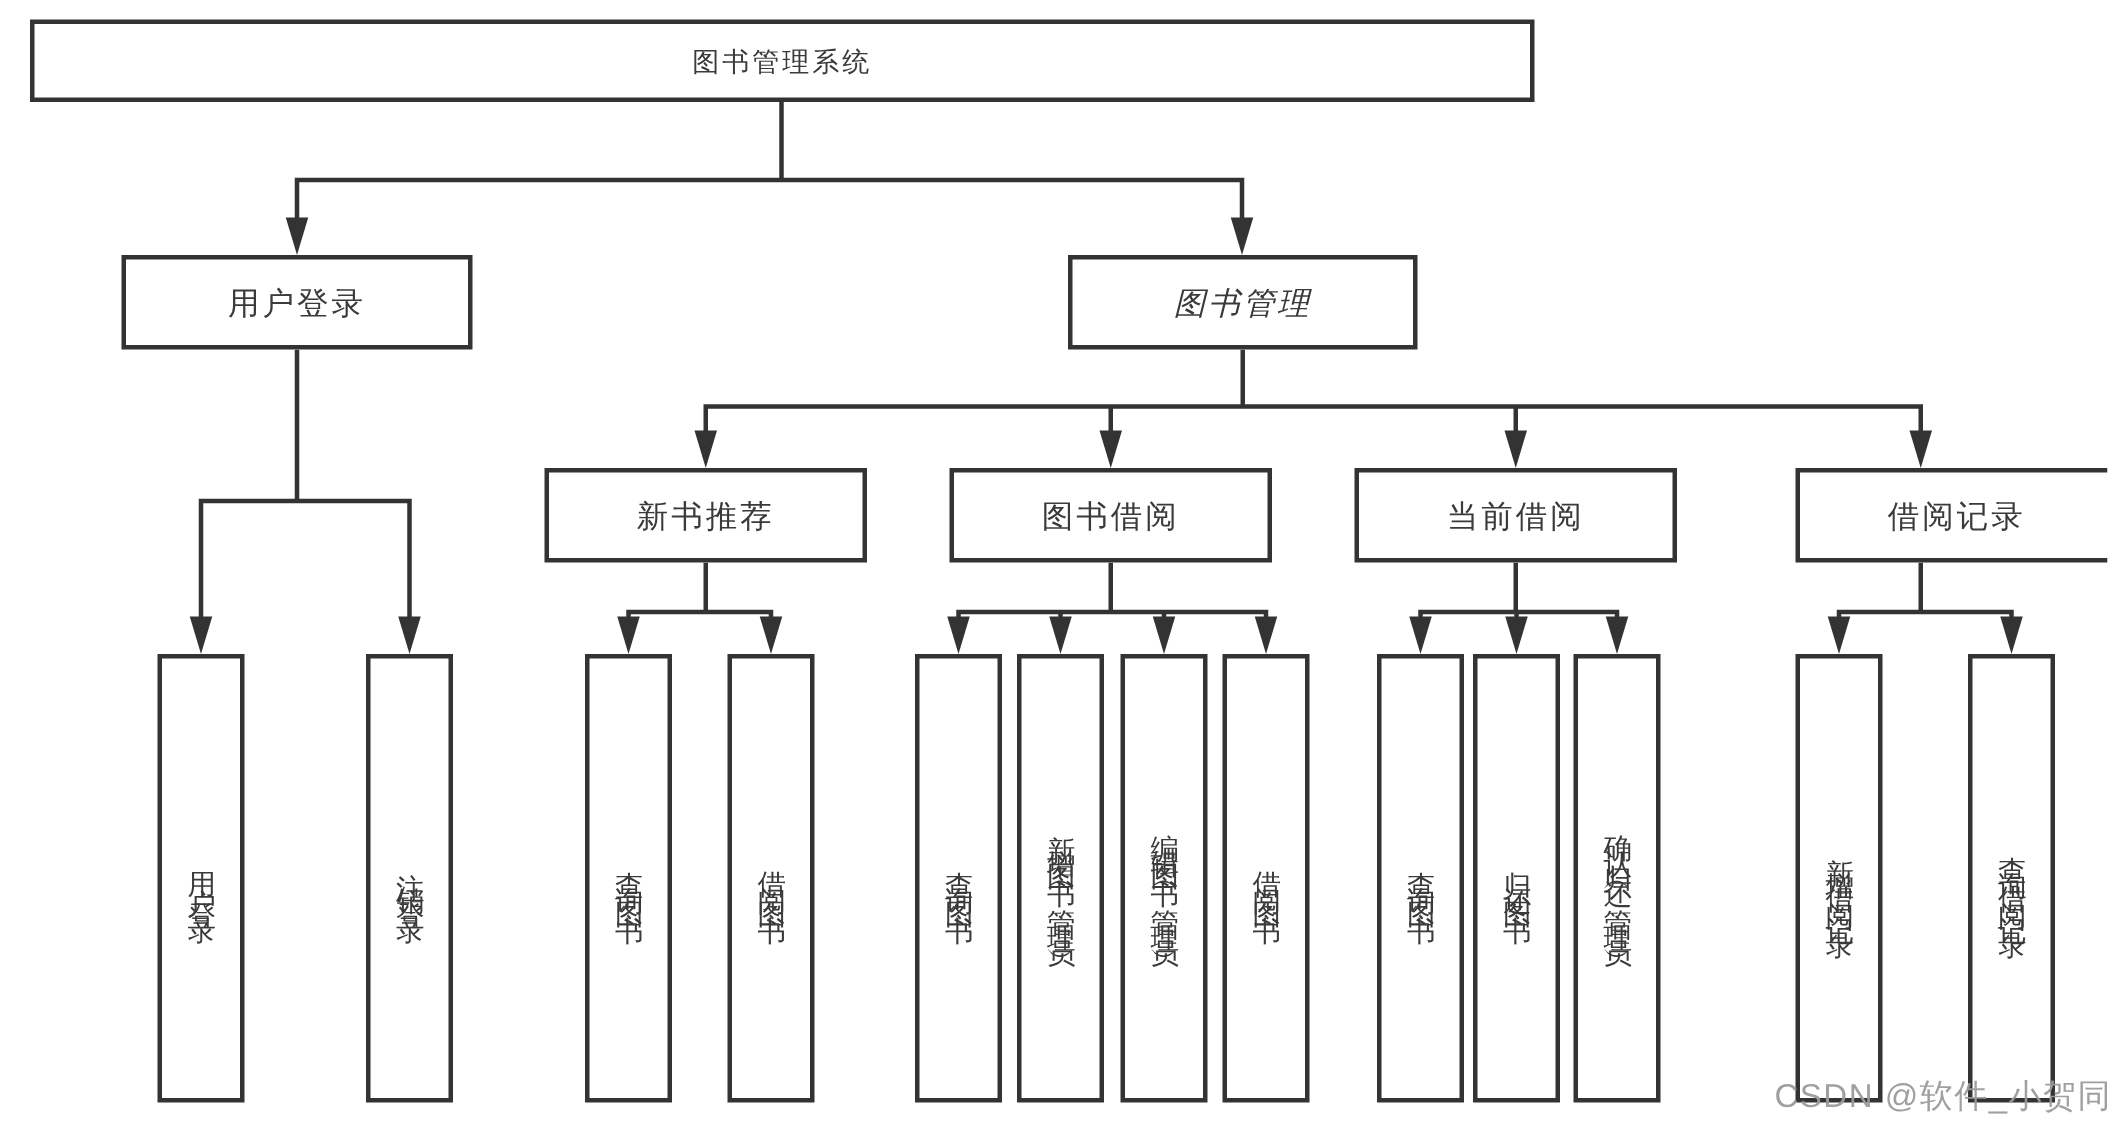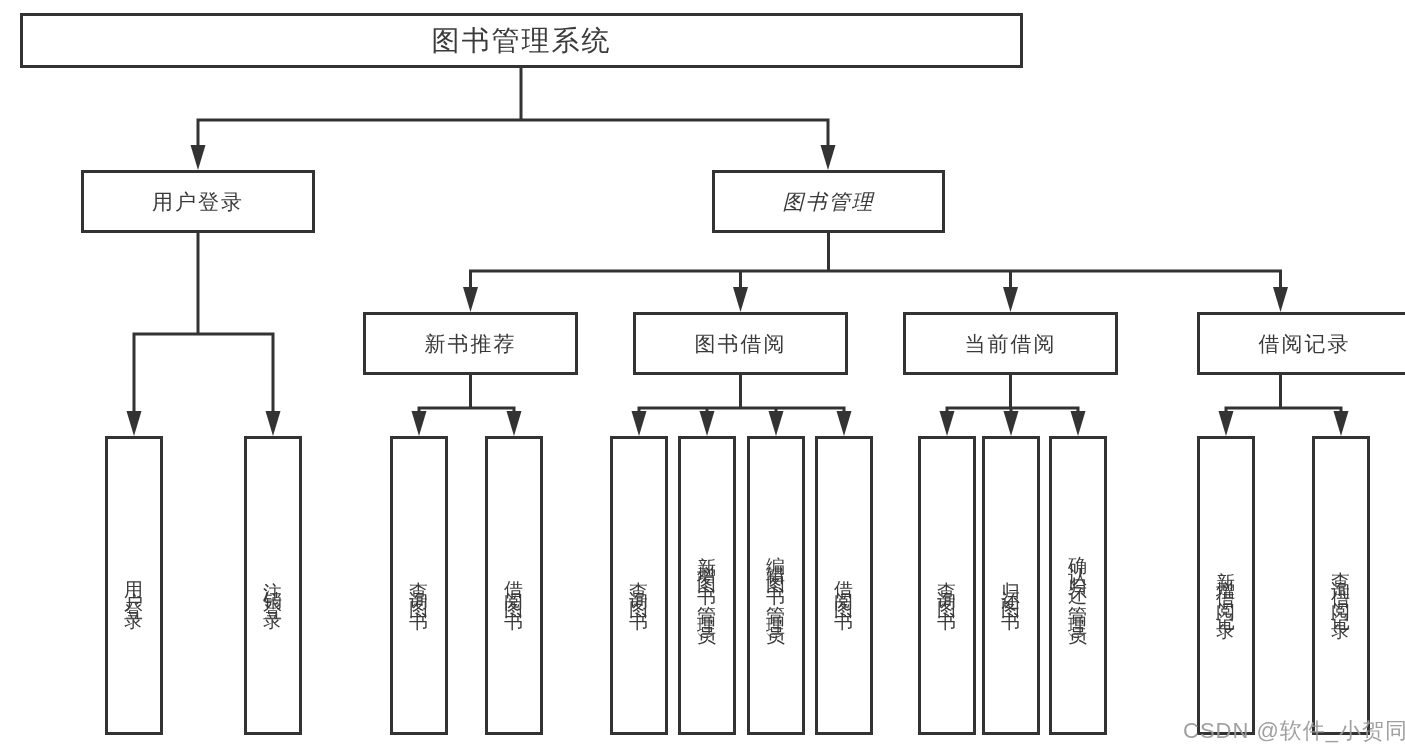--- a/index.html
+++ b/index.html
@@ -23,21 +23,21 @@
     background: #fff;
     display: flex;
     align-items: center;
     justify-content: center;
   }
   .box .lbl {
     color: var(--text, #3a3a3a);
     letter-spacing: 2px;
     white-space: nowrap;
   }
-  .root .lbl  { font-size: 28px; }
+  .root .lbl  { font-size: 18px; }
   .lvl1 .lbl, .lvl2 .lbl { font-size: 21px; }
   .leaf .lbl {
     writing-mode: vertical-rl;
     text-orientation: mixed;
     font-size: 19px;
     letter-spacing: 10px;
     line-height: 1;
     white-space: nowrap;
   }
   #watermark {

